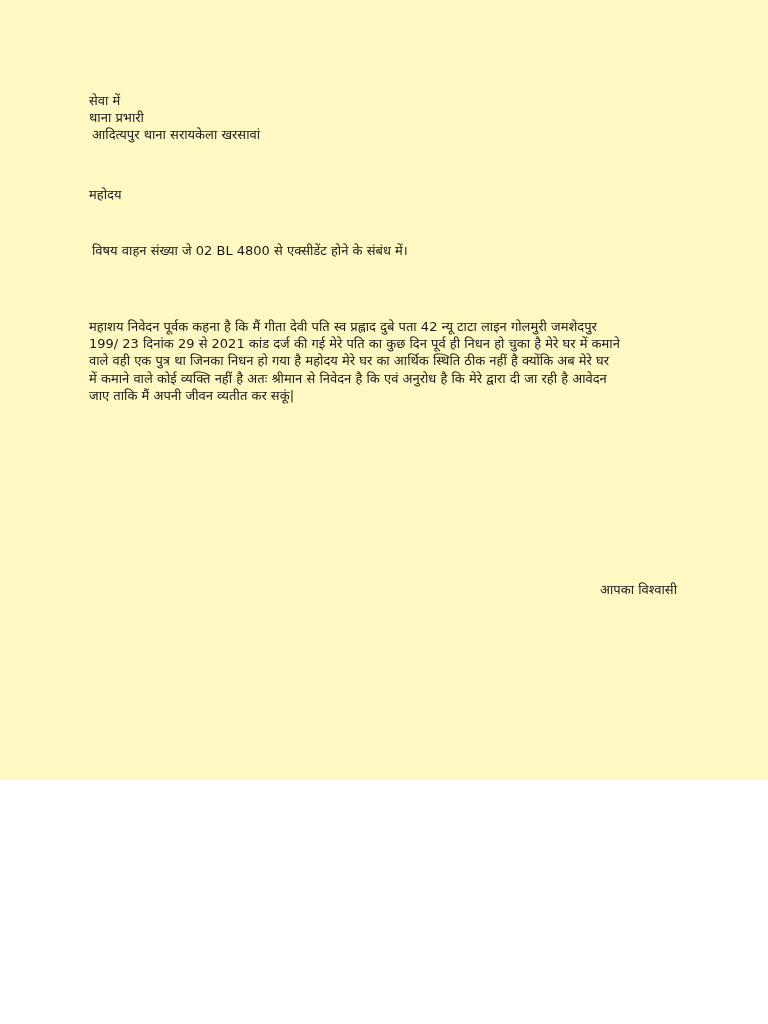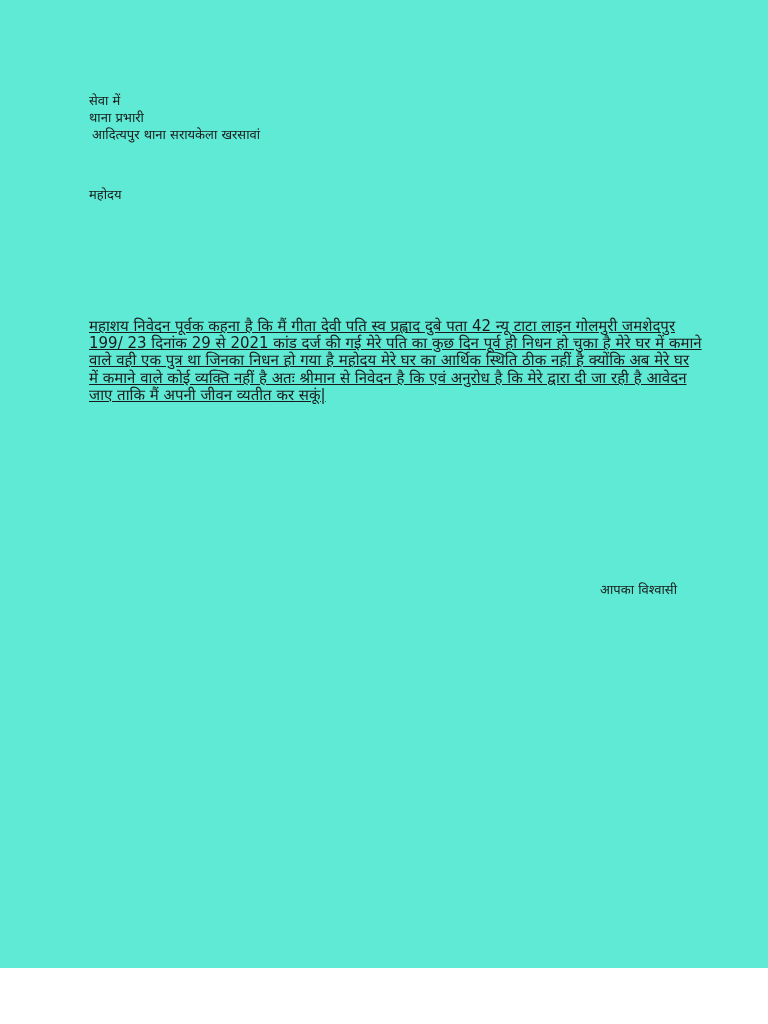--- a/index.html
+++ b/index.html
@@ -11,59 +11,59 @@
       width: 768px;
       height: 1024px;
       position: relative;
       overflow: hidden;
       font-family: "DejaVu Sans", "Liberation Sans", sans-serif;
       color: #1a1a1a;
     }
     .page {
       position: absolute;
       left: 0; top: 0;
-      width: 768px; height: 968px;
-      background: #5eead4;
+      width: 768px; height: 780px;
+      background: #fef9c3;
     }
     .line {
       position: absolute;
       font-size: 13px;
       line-height: 16px;
       white-space: nowrap;
     }
     .addr-1 { left: 89px; top: 93px; }
     .addr-2 { left: 89px; top: 110px; }
     .addr-3 { left: 92px; top: 127px; }
     .salutation { left: 89px; top: 187px; }
     .subject { left: 92px; top: 243px; }
     .body-para {
       position: absolute;
       left: 89px;
       top: 318px;
       width: 590px;
-      font-size: 15px;
+      font-size: 13px;
       line-height: 17.2px;
-      text-decoration: underline;
     }
     .body-para .row {
       display: block;
       white-space: nowrap;
     }
     .closing { left: 578px; top: 582px; margin-left: 22px; }
   </style>
 </head>
 <body>
 
 <div class="page">
   <div class="line addr-1">सेवा में</div>
   <div class="line addr-2">थाना प्रभारी</div>
   <div class="line addr-3">आदित्यपुर थाना सरायकेला खरसावां</div>
 
   <div class="line salutation">महोदय</div>
 
+  <div class="line subject">विषय वाहन संख्या जे 02 BL 4800 से एक्सीडेंट होने के संबंध में।</div>
 
   <div class="body-para">
     <span class="row"> महाशय निवेदन पूर्वक कहना है कि मैं गीता देवी पति स्व प्रह्लाद दुबे पता 42 न्यू टाटा लाइन गोलमुरी जमशेदपुर</span>
     <span class="row">199/ 23 दिनांक 29 से 2021 कांड दर्ज की गई मेरे पति का कुछ दिन पूर्व ही निधन हो चुका है मेरे घर में कमाने</span>
     <span class="row">वाले वही एक पुत्र था जिनका निधन हो गया है महोदय मेरे घर का आर्थिक स्थिति ठीक नहीं है क्योंकि अब मेरे घर</span>
     <span class="row">में कमाने वाले कोई व्यक्ति नहीं है अतः श्रीमान से निवेदन है कि एवं अनुरोध है कि मेरे द्वारा दी जा रही है आवेदन</span>
     <span class="row">जाए ताकि मैं अपनी जीवन व्यतीत कर सकूं|</span>
   </div>
 
   <div class="line closing">आपका विश्वासी</div>

